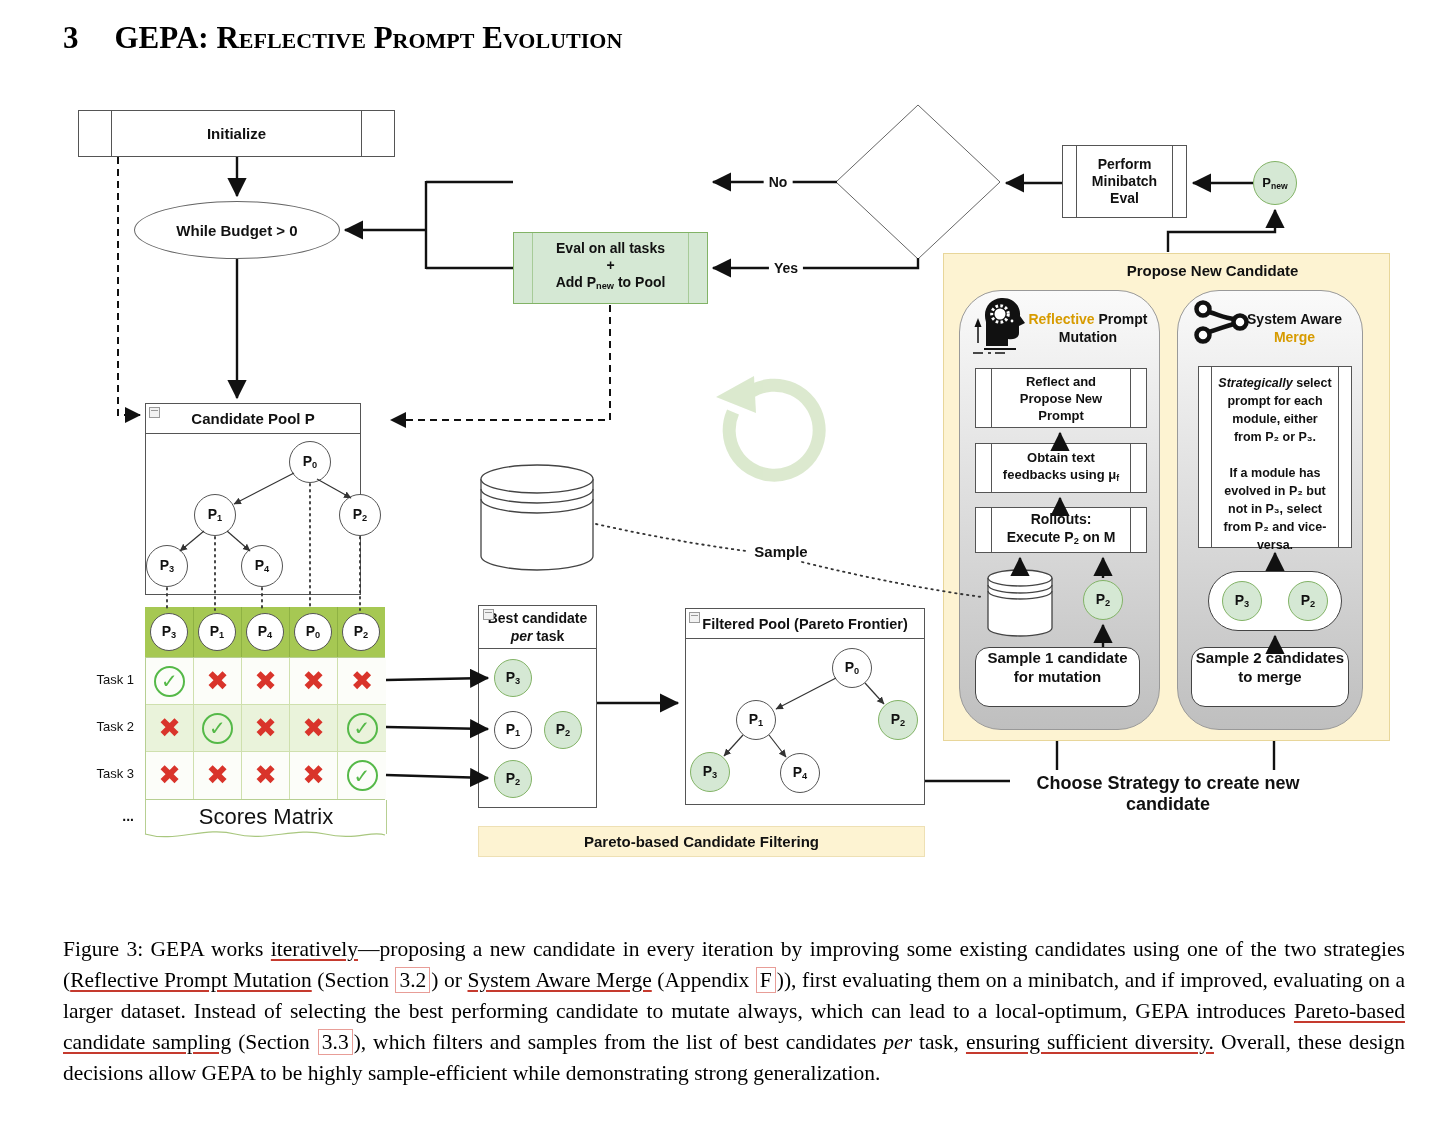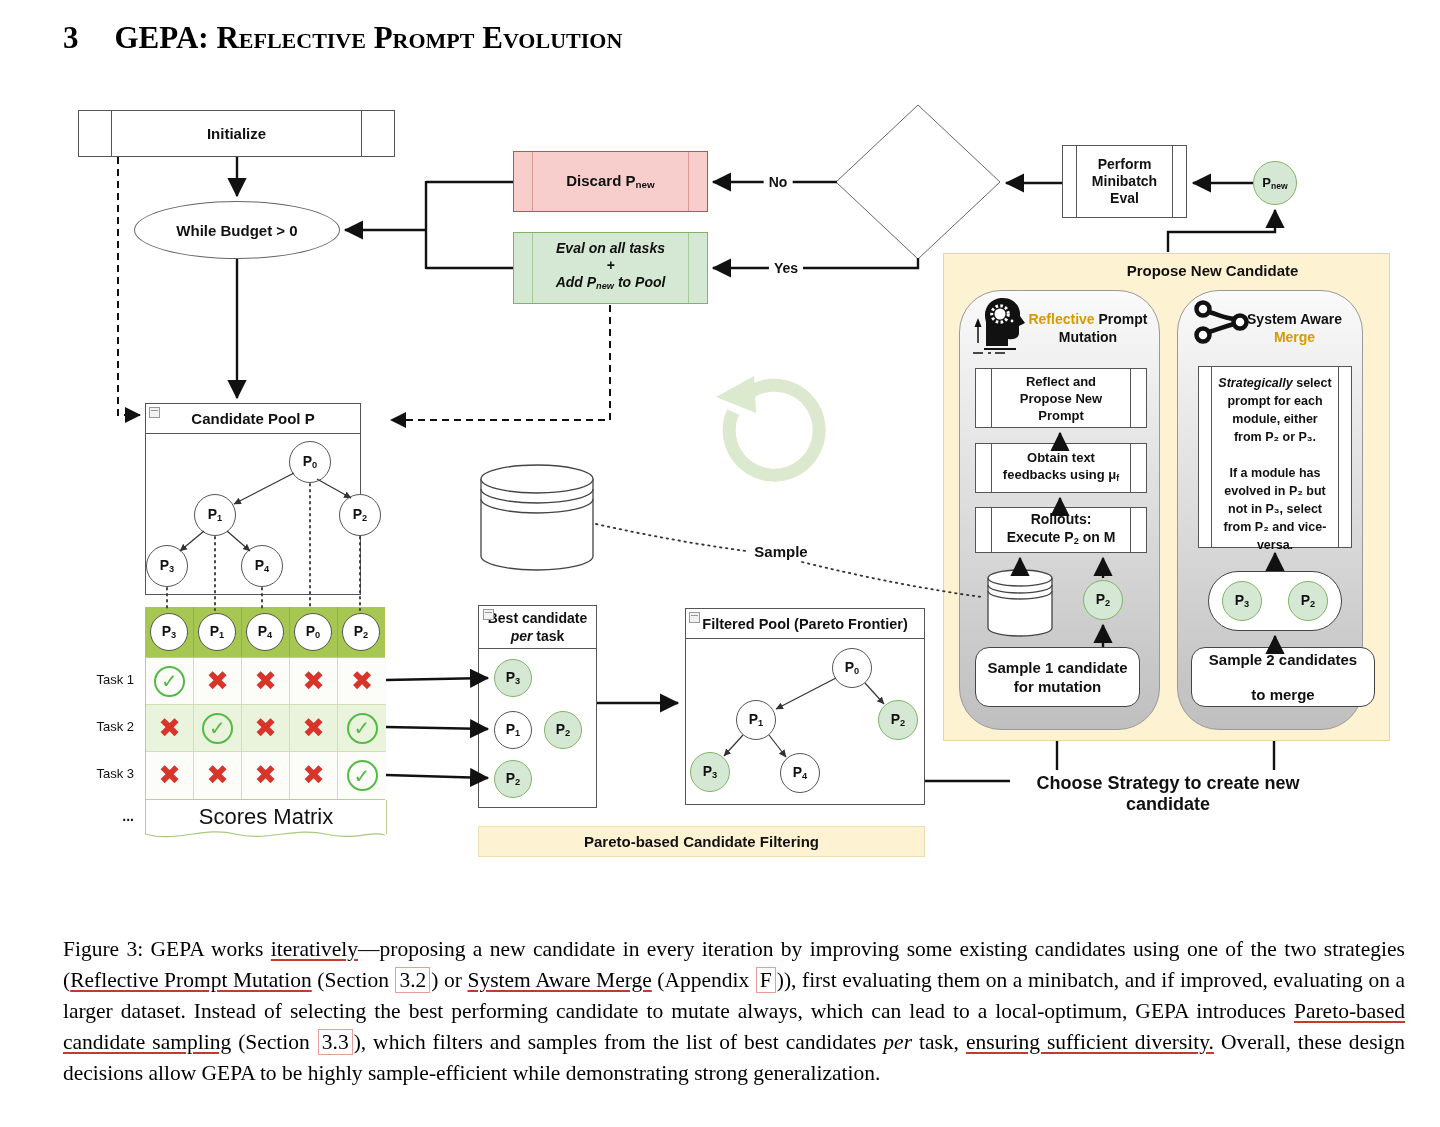--- a/index.html
+++ b/index.html
@@ -22,21 +22,21 @@
         font-size:14px;z-index:2;box-sizing:border-box;}
   .node.green{background:#d5e8d4;border-color:#82b366;}
   sub{font-size:0.66em;vertical-align:-0.22em;font-weight:inherit;}
   .above{z-index:4;}
   .flowlbl{position:absolute;z-index:4;background:#fff;padding:0 5px;font-weight:700;
            font-size:14px;transform:translate(-50%,-50%);}
   .overlay{position:absolute;left:0;top:0;z-index:3;pointer-events:none;}
   .txt{position:absolute;z-index:2;}
   
   .red{background:#f8cecc;border-color:#b85450;--lc:rgba(184,84,80,.45);}
-  .grn{background:#d5e8d4;border-color:#82b366;font-style:italic;--lc:rgba(130,179,102,.55);}
+  .grn{background:#d5e8d4;border-color:#82b366;--lc:rgba(130,179,102,.55);}
   
   .mx-head{position:absolute;left:145px;top:607px;width:240px;height:50px;background:#a6c853;z-index:2;}
   .mx-sep{position:absolute;top:0;bottom:0;width:1px;background:#8fb243;}
   .mx-grid{position:absolute;left:145px;top:657px;width:240px;height:143px;display:grid;
            grid-template-columns:repeat(5,48px);grid-template-rows:repeat(3,1fr);
            border:1px solid #b7cf92;box-sizing:border-box;z-index:2;background:#fff;}
   .cell{display:flex;align-items:center;justify-content:center;background:#fcfdf9;box-sizing:border-box;}
   .cell:not(:nth-child(5n)){border-right:1px solid #cfe0ae;}
   .cell:nth-child(-n+10){border-bottom:1px solid #cfe0ae;}
   .cell.r1{background:#eaf3db;}
@@ -49,21 +49,21 @@
            display:flex;align-items:center;justify-content:center;font-size:22px;}
   
   .panel{position:absolute;left:943px;top:253px;width:447px;height:488px;background:#fdf3d2;
          border:1px solid #e8d69a;z-index:1;box-sizing:border-box;}
   .card{position:absolute;border-radius:42px;border:1px solid #999;
         background:linear-gradient(#fafafa,#bfbfbf);z-index:2;box-sizing:border-box;}
   .inbox{position:absolute;background:#fff;border:1px solid #555;box-sizing:border-box;
          display:flex;flex-direction:column;align-items:center;justify-content:center;
          text-align:center;z-index:2;}
   .pill{position:absolute;background:#fff;border:1.5px solid #444;border-radius:14px;z-index:2;
-        display:flex;flex-direction:column;align-items:center;justify-content:center;
+        display:flex;flex-direction:column;align-items:center;
         text-align:center;box-sizing:border-box;}
   .hl{color:#d79b00;}
   .mline{line-height:18px;height:18px;}
   
   .ci-sq{position:absolute;width:9px;height:9px;border:1px solid #999;background:#f2f2f2;z-index:3;}
   .ci-sq::before{content:"";position:absolute;left:1px;right:1px;top:2px;border-top:1px solid #999;}
   
   .caption{position:absolute;left:63px;top:912px;width:1342px;
            font-family:"Liberation Serif","DejaVu Serif",serif;font-size:21.5px;line-height:31px;
            text-align:justify;color:#000;z-index:2;}
@@ -188,23 +188,20 @@
   </svg>
 
   <div class="box sub b" style="left:78px;top:110px;width:317px;height:47px;font-size:15px;--inset:32px;">
       <span>Initialize</span>
     </div>
 
   <div class="box b" style="left:134px;top:201px;width:206px;height:58px;border-radius:50%;border-color:#666;font-size:15px;">
       <span>While Budget &gt; 0</span>
     </div>
 
-  <div class="box sub red b" style="left:513px;top:151px;width:195px;height:61px;font-size:15px;--inset:18px;">
-      <span><span>Discard P</span><sub>new</sub></span>
-    </div>
 
   <div class="box sub grn b" style="left:513px;top:232px;width:195px;height:72px;font-size:14px;line-height:17px;--inset:18px;">
     <span>Eval on all tasks</span>
       <span>+</span>
     <span><span>Add P</span><sub>new</sub><span> to Pool</span></span>
   </div>
 
   <div class="txt above b" style="left:848px;top:165px;width:140px;text-align:center;font-size:14px;line-height:17px;">
     <div>Performance</div>
       <div>improved?</div>
@@ -417,20 +414,20 @@
         <div class="mline">versa.</div>
       </div>
   </div>
   <div class="pill" style="left:1208px;top:571px;width:134px;height:60px;border-radius:30px;border-width:1px;"></div>
   <div class="node green" style="left:1222px;top:581px;width:40px;height:40px;">
       <span><span>P</span><sub>3</sub></span>
     </div>
   <div class="node green" style="left:1288px;top:581px;width:40px;height:40px;">
       <span><span>P</span><sub>2</sub></span>
     </div>
-  <div class="pill b" style="left:1191px;top:647px;width:184px;height:60px;font-size:15px;line-height:19px;gap:16px;">
+  <div class="pill b" style="left:1191px;top:647px;width:158px;height:60px;font-size:15px;line-height:19px;">
     <span>Sample 2 candidates</span>
       <span>to merge</span>
   </div>
 
   <p class="caption"><span>Figure 3: GEPA works </span><span class="cu">iteratively</span><span>—proposing a new candidate in every iteration by improving some existing candidates using one of the two strategies (</span><span class="cu">Reflective Prompt Mutation</span><span> (Section </span><span class="cbox">3.2</span><span>) or </span><span class="cu">System Aware Merge</span><span> (Appendix </span><span class="cbox">F</span><span>)), first evaluating them on a minibatch, and if improved, evaluating on a larger dataset. Instead of selecting the best performing candidate to mutate always, which can lead to a local-optimum, GEPA introduces </span><span class="cu">Pareto-based candidate sampling</span><span> (Section </span><span class="cbox">3.3</span><span>), which filters and samples from the list of best candidates </span><span class="ci">per</span><span> task, </span><span class="cu">ensuring sufficient diversity.</span><span> Overall, these design decisions allow GEPA to be highly sample-efficient while demonstrating strong generalization.</span></p>
 
 </div>
 
 </body></html>

